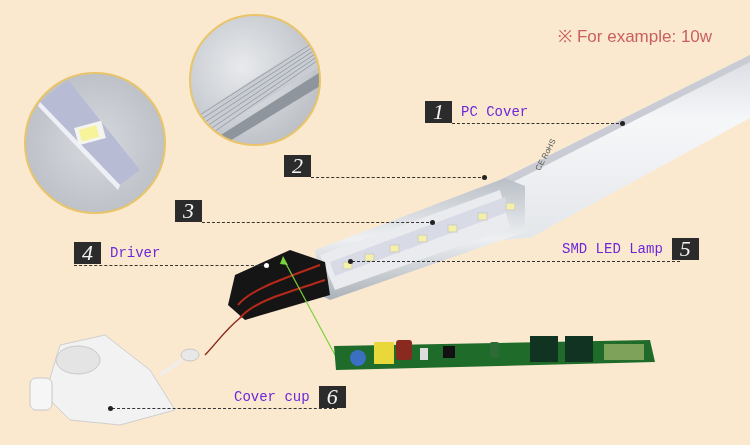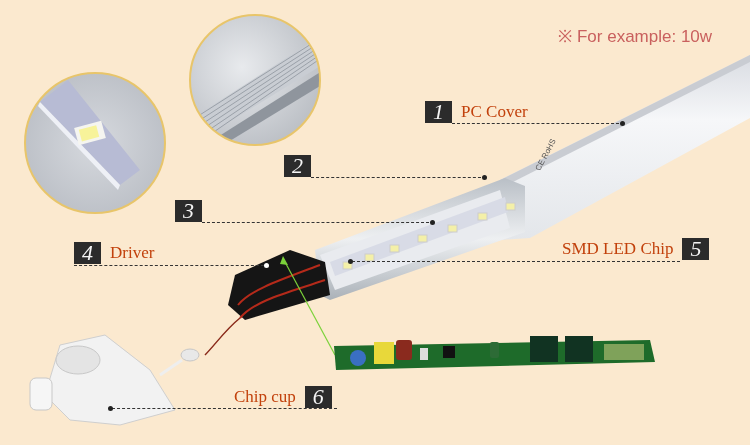--- a/index.html
+++ b/index.html
@@ -2,21 +2,21 @@
 <html><head>
 <meta charset="utf-8">
 <style>
   html, body { margin:0; padding:0; }
   body { width:750px; height:445px; overflow:hidden; background:#fbe9cf; position:relative; font-family:"Liberation Sans", sans-serif; }
   .stage { position:absolute; left:0; top:0; width:750px; height:445px; }
   svg.art { position:absolute; left:0; top:0; }
   .note { position:absolute; left:558px; top:24px; font-size:17px; color:#c9605e; font-family:"Liberation Sans", sans-serif; white-space:nowrap;text-align:center; }
   .callout { position:absolute; display:flex; align-items:center; height:22px; }
   .num { width:27px; height:22px; background:#2b2b2b; color:#f4f4f4; font-family:"Liberation Serif", serif; font-style:italic; font-size:22px; line-height:22px; text-align:center; }
-  .lbl { font-size:17px; color:#c2410c; margin:0 9px; white-space:nowrap; font-family:Liberation Serif, serif; }
+  .lbl { font-size:14px; color:#6d28d9; margin:0 9px; white-space:nowrap; font-family:Liberation Mono, monospace; }
   .leader { position:absolute; height:0; border-top:1px dashed #333; }
   .dot { position:absolute; width:5px; height:5px; border-radius:50%; background:#222; }
   .dot.white { background:#fff; }
 </style>
 </head>
 <body>
 
 <div class="stage">
 
   <svg class="art" width="750" height="445" viewBox="0 0 750 445">
@@ -152,25 +152,25 @@
 
   <div class="callout" style="left:74px;top:242px;">
     <div class="num">4</div>
     <div class="lbl">Driver</div>
   </div>
   <div class="leader" style="left:74px;top:265px;width:190px;"></div>
   <div class="dot white" style="left:264px;top:263px;"></div>
 
   <div class="callout" style="left:553px;top:238px;flex-direction:row-reverse;">
     <div class="num">5</div>
-    <div class="lbl">SMD LED Chip</div>
+    <div class="lbl">SMD LED Lamp</div>
   </div>
   <div class="leader" style="left:352px;top:261px;width:328px;"></div>
   <div class="dot" style="left:348px;top:259px;"></div>
 
   <div class="callout" style="left:225px;top:386px;flex-direction:row-reverse;">
     <div class="num">6</div>
-    <div class="lbl">Chip cup</div>
+    <div class="lbl">Cover cup</div>
   </div>
   <div class="leader" style="left:112px;top:408px;width:225px;"></div>
   <div class="dot" style="left:108px;top:406px;"></div>
 
 </div>
 
 </body></html>

